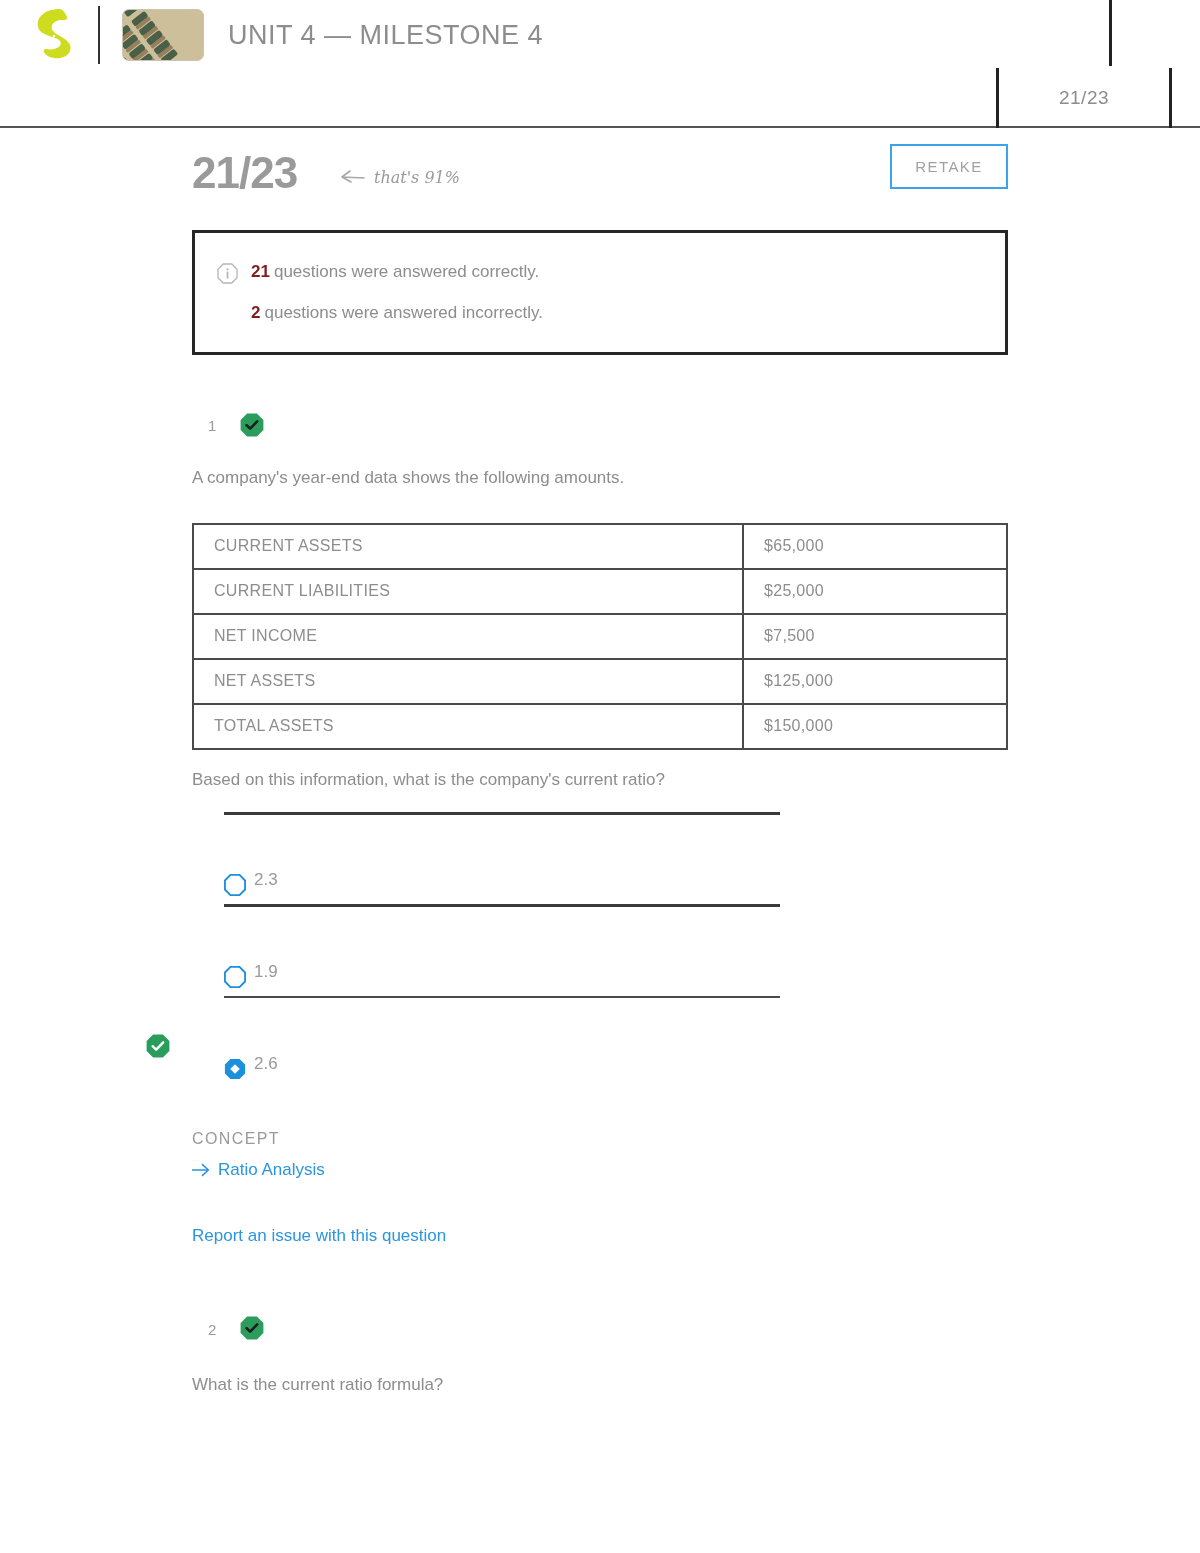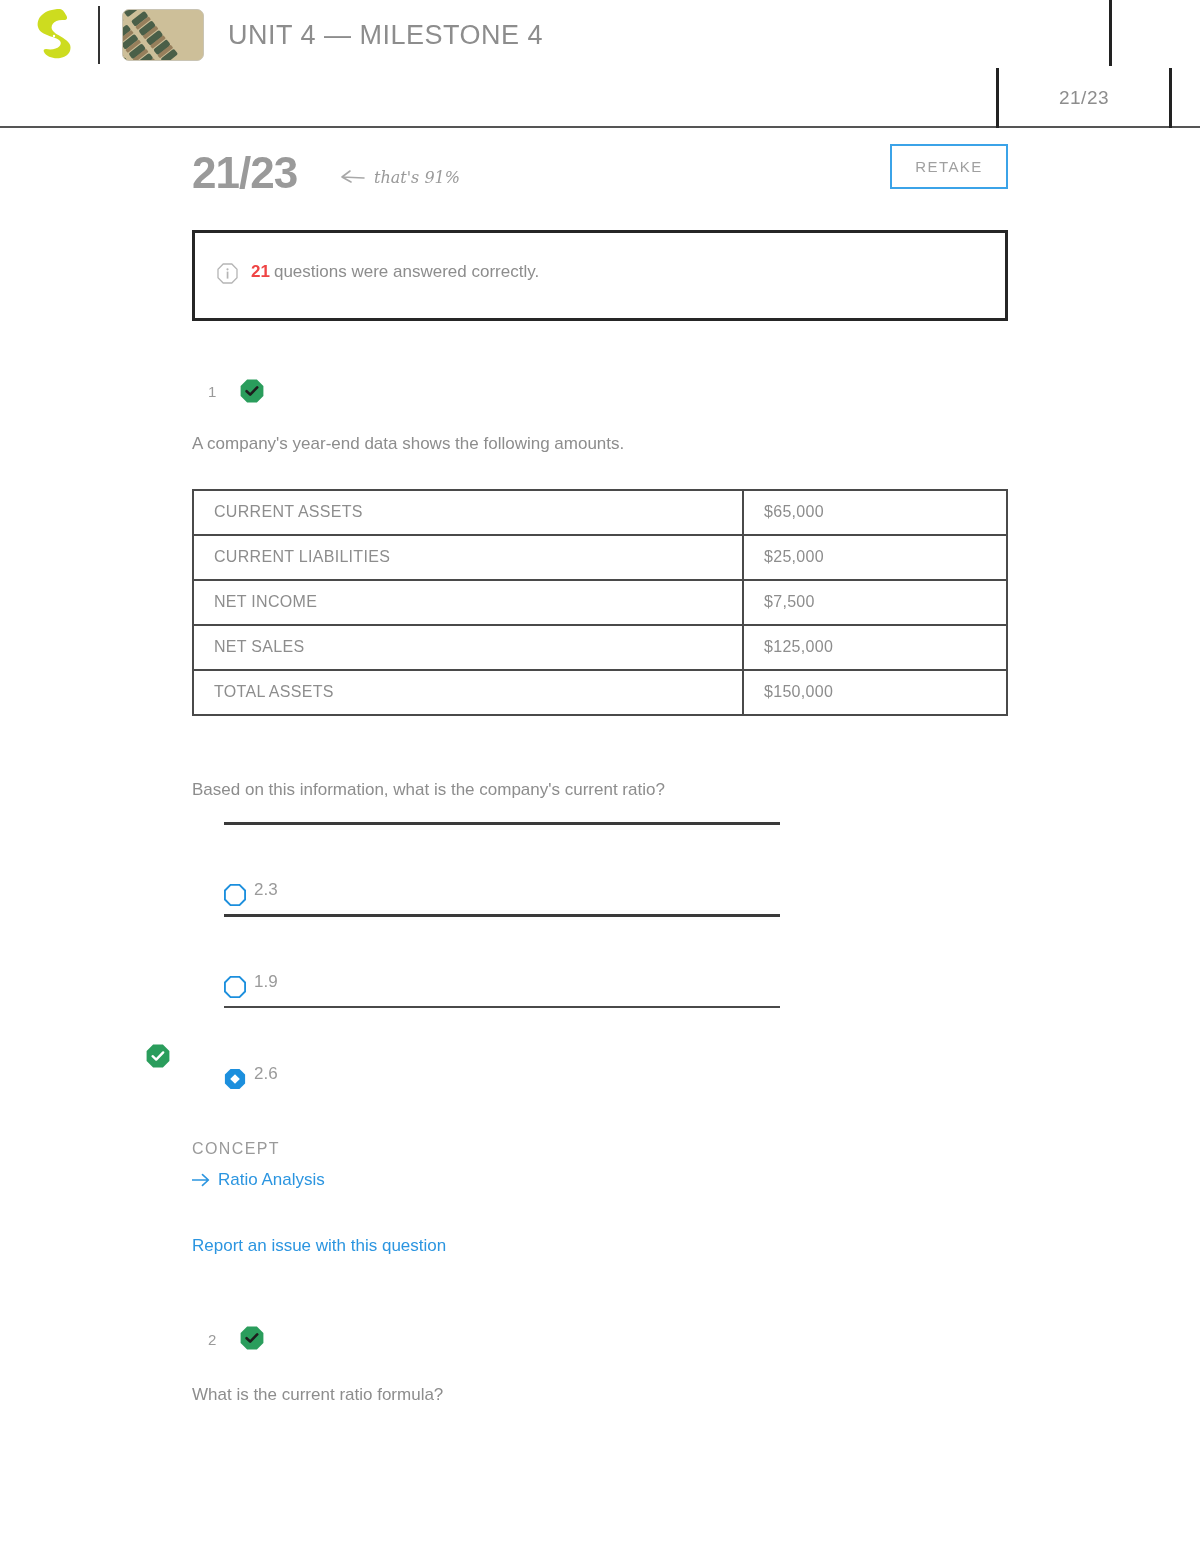--- a/index.html
+++ b/index.html
@@ -109,21 +109,21 @@
     background: #ffffff;
     padding: 22px 0 22px 0;
   }
   .alert-line {
     display: flex; align-items: flex-start;
     padding: 0 0 0 22px;
     font-size: 17px; color: #8d8d8d;
     line-height: 34px;
   }
   .alert-icon-wrap { width: 34px; flex: none; padding-top: 7px; }
-  .alert-strong { color: #ef4444; font-weight: bold; margin-right: 4px; }
+  .alert-strong { color: #7f1d1d; font-weight: bold; margin-right: 4px; }
   .alert-line.indent { padding-left: 56px; }
 
   
   .q-block { margin-left: 192px; width: 820px; }
   .q-head {
     display: flex; align-items: center;
     gap: 24px;
     margin-top: 58px;
     padding-left: 16px;
   }
@@ -144,21 +144,21 @@
     border: 2px solid #4a4a4a;
     height: 45px;
     padding: 0 20px;
     font-size: 16px;
     color: #8d8d8d;
     letter-spacing: 0.3px;
   }
   table.data-table td.label-col { width: 550px; }
 
   .q-subtext {
-    margin-top: 64px;
+    margin-top: 20px;
     font-size: 17px; color: #8d8d8d;
   }
 
   
   .options { margin-top: 22px; position: relative; }
   .option {
     position: relative;
     padding-left: 40px;
     height: 92px;
   }
@@ -286,20 +286,23 @@
     <div class="alert-line">
       <span class="alert-icon-wrap">
         <svg width="21" height="21" viewBox="0 0 21 21">
           <polygon points="6.2,1 14.8,1 20,6.2 20,14.8 14.8,20 6.2,20 1,14.8 1,6.2" fill="none" stroke="#b5b5b5" stroke-width="1.3"></polygon>
           <circle cx="10.5" cy="6.3" r="1.1" fill="#b5b5b5"></circle>
           <rect x="9.7" y="8.6" width="1.7" height="7" fill="#b5b5b5"></rect>
         </svg>
       </span>
       <span><b class="alert-strong">21</b><span>questions were answered correctly.</span></span>
     </div>
+    <div class="alert-line indent">
+      <span><b class="alert-strong">2</b><span>questions were answered incorrectly.</span></span>
+    </div>
   </div>
 
   <div class="q-block">
 
     <div class="q-head">
       <span class="q-num">1</span>
       <span>
         <svg width="24" height="24" viewBox="0 0 24 24" class="octagon-spin">
           <polygon points="7.1,0.6 16.9,0.6 23.4,7.1 23.4,16.9 16.9,23.4 7.1,23.4 0.6,16.9 0.6,7.1" fill="#2a9d5c"></polygon>
           <path d="M6.6 12.2 L10.2 15.6 L17.2 8.4" stroke="#1d1d1d" stroke-width="2.6" fill="none" stroke-linecap="round" stroke-linejoin="round"></path>
@@ -317,21 +320,21 @@
         </tr>
         <tr>
           <td class="label-col">CURRENT LIABILITIES</td>
           <td>$25,000</td>
         </tr>
         <tr>
           <td class="label-col">NET INCOME</td>
           <td>$7,500</td>
         </tr>
         <tr>
-          <td class="label-col">NET SALES</td>
+          <td class="label-col">NET ASSETS</td>
           <td>$125,000</td>
         </tr>
         <tr>
           <td class="label-col">TOTAL ASSETS</td>
           <td>$150,000</td>
         </tr>
       </tbody>
     </table>
 
     <div class="q-subtext">Based on this information, what is the company's current ratio?</div>

